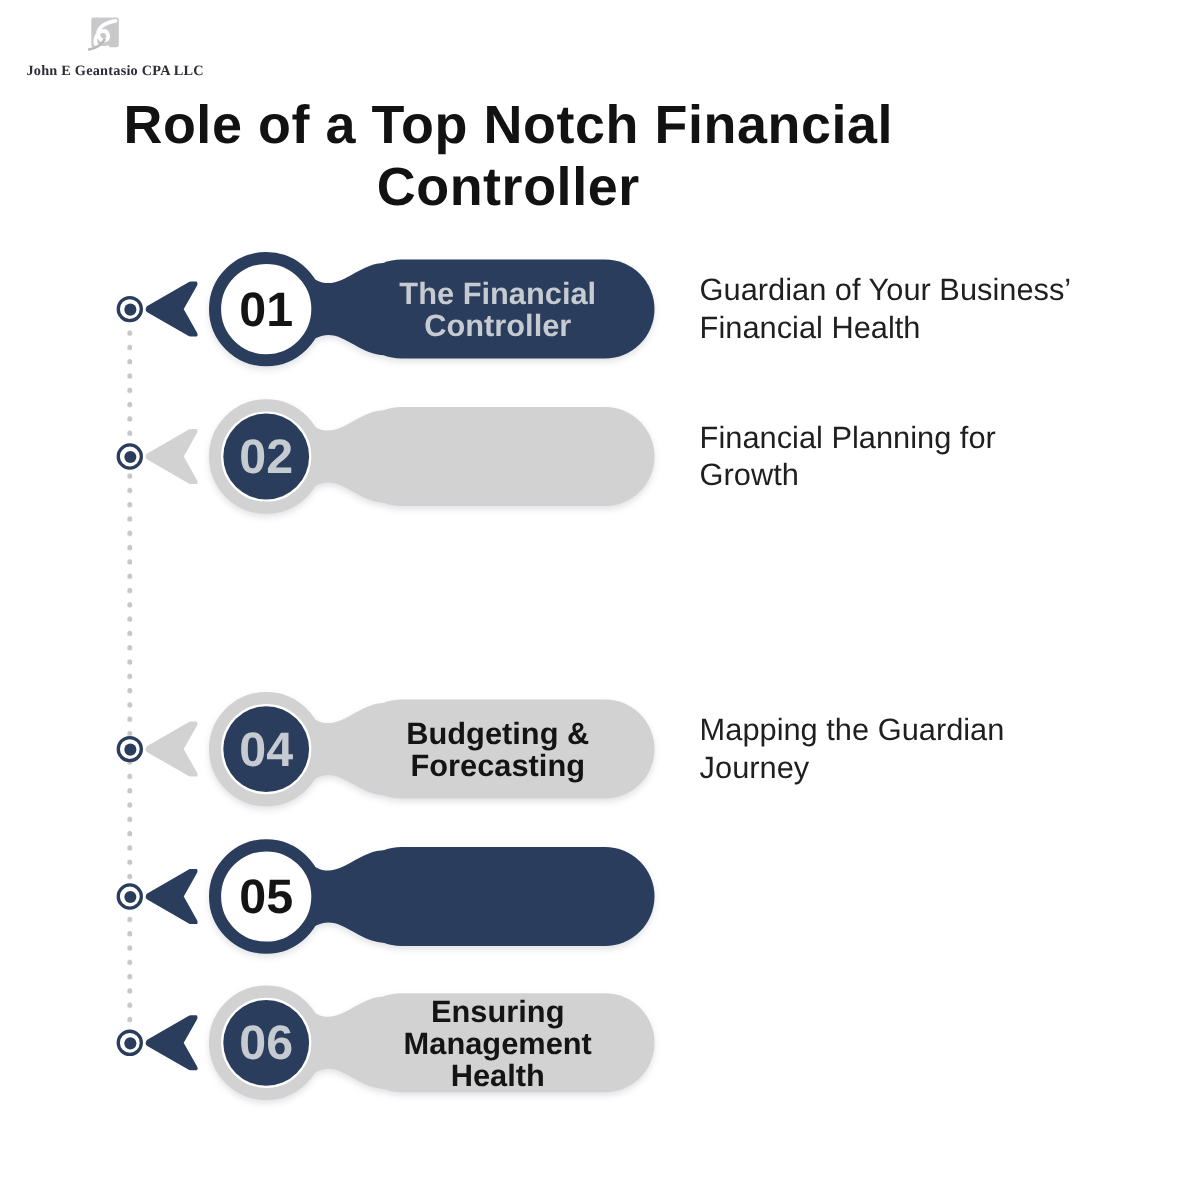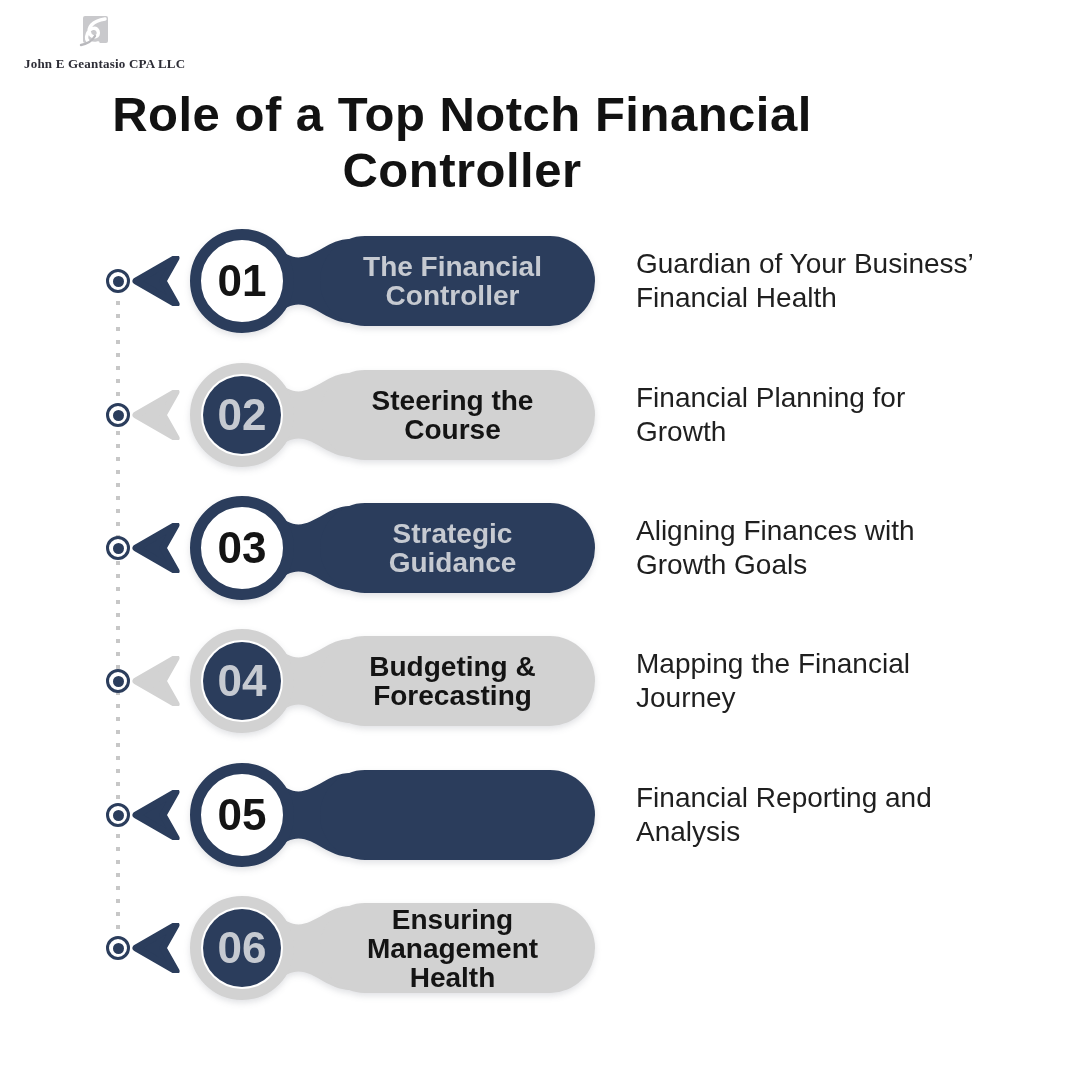--- a/index.html
+++ b/index.html
@@ -122,82 +122,59 @@
     <svg class="arrow a-gray" width="50" height="50" viewBox="0 0 50 50">
       <polygon points="4,25 44,2 31,25 44,48" stroke-width="7" stroke-linejoin="round"></polygon>
     </svg>
     <svg class="bubble" width="420" height="134" viewBox="0 0 420 134">
       <path class="bubble-fill" d="M 95,31 C 125,62 140,25 170,25 L 170,109 C 140,109 125,72 95,103 Z"></path>
       <rect class="bubble-fill" x="140" y="22" width="275" height="90" rx="45"></rect>
       <circle class="ring" cx="62" cy="67" r="46.5" stroke-width="11"></circle>
       <circle class="inner-core" cx="62" cy="67" r="39"></circle>
       <text class="num" x="62" y="82" text-anchor="middle">02</text>
     </svg>
-    <div class="pill-label">Steering the
-Course</div>
     <div class="desc">Financial Planning for
 Growth</div>
   </div>
 
-  <div class="row style-navy" style="top:481px">
-    <span class="donut">
-        <i></i>
-      </span>
-    <svg class="arrow a-navy" width="50" height="50" viewBox="0 0 50 50">
-      <polygon points="4,25 44,2 31,25 44,48" stroke-width="7" stroke-linejoin="round"></polygon>
-    </svg>
-    <svg class="bubble" width="420" height="134" viewBox="0 0 420 134">
-      <path class="bubble-fill" d="M 95,31 C 125,62 140,25 170,25 L 170,109 C 140,109 125,72 95,103 Z"></path>
-      <rect class="bubble-fill" x="140" y="22" width="275" height="90" rx="45"></rect>
-      <circle class="ring" cx="62" cy="67" r="46.5" stroke-width="11"></circle>
-      <circle class="inner-core" cx="62" cy="67" r="39"></circle>
-      <text class="num" x="62" y="82" text-anchor="middle">03</text>
-    </svg>
-    <div class="pill-label">Strategic
-Guidance</div>
-    <div class="desc">Aligning Finances with
-Growth Goals</div>
-  </div>
 
   <div class="row style-gray" style="top:614px">
     <span class="donut">
         <i></i>
       </span>
     <svg class="arrow a-gray" width="50" height="50" viewBox="0 0 50 50">
       <polygon points="4,25 44,2 31,25 44,48" stroke-width="7" stroke-linejoin="round"></polygon>
     </svg>
     <svg class="bubble" width="420" height="134" viewBox="0 0 420 134">
       <path class="bubble-fill" d="M 95,31 C 125,62 140,25 170,25 L 170,109 C 140,109 125,72 95,103 Z"></path>
       <rect class="bubble-fill" x="140" y="22" width="275" height="90" rx="45"></rect>
       <circle class="ring" cx="62" cy="67" r="46.5" stroke-width="11"></circle>
       <circle class="inner-core" cx="62" cy="67" r="39"></circle>
       <text class="num" x="62" y="82" text-anchor="middle">04</text>
     </svg>
     <div class="pill-label">Budgeting &amp;
 Forecasting</div>
-    <div class="desc">Mapping the Financial
+    <div class="desc">Mapping the Guardian
 Journey</div>
   </div>
 
   <div class="row style-navy" style="top:748px">
     <span class="donut">
         <i></i>
       </span>
     <svg class="arrow a-navy" width="50" height="50" viewBox="0 0 50 50">
       <polygon points="4,25 44,2 31,25 44,48" stroke-width="7" stroke-linejoin="round"></polygon>
     </svg>
     <svg class="bubble" width="420" height="134" viewBox="0 0 420 134">
       <path class="bubble-fill" d="M 95,31 C 125,62 140,25 170,25 L 170,109 C 140,109 125,72 95,103 Z"></path>
       <rect class="bubble-fill" x="140" y="22" width="275" height="90" rx="45"></rect>
       <circle class="ring" cx="62" cy="67" r="46.5" stroke-width="11"></circle>
       <circle class="inner-core" cx="62" cy="67" r="39"></circle>
       <text class="num" x="62" y="82" text-anchor="middle">05</text>
     </svg>
-    <div class="desc">Financial Reporting and
-Analysis</div>
   </div>
 
   <div class="row style-gray" style="top:881px">
     <span class="donut">
         <i></i>
       </span>
     <svg class="arrow a-navy" width="50" height="50" viewBox="0 0 50 50">
       <polygon points="4,25 44,2 31,25 44,48" stroke-width="7" stroke-linejoin="round"></polygon>
     </svg>
     <svg class="bubble" width="420" height="134" viewBox="0 0 420 134">

